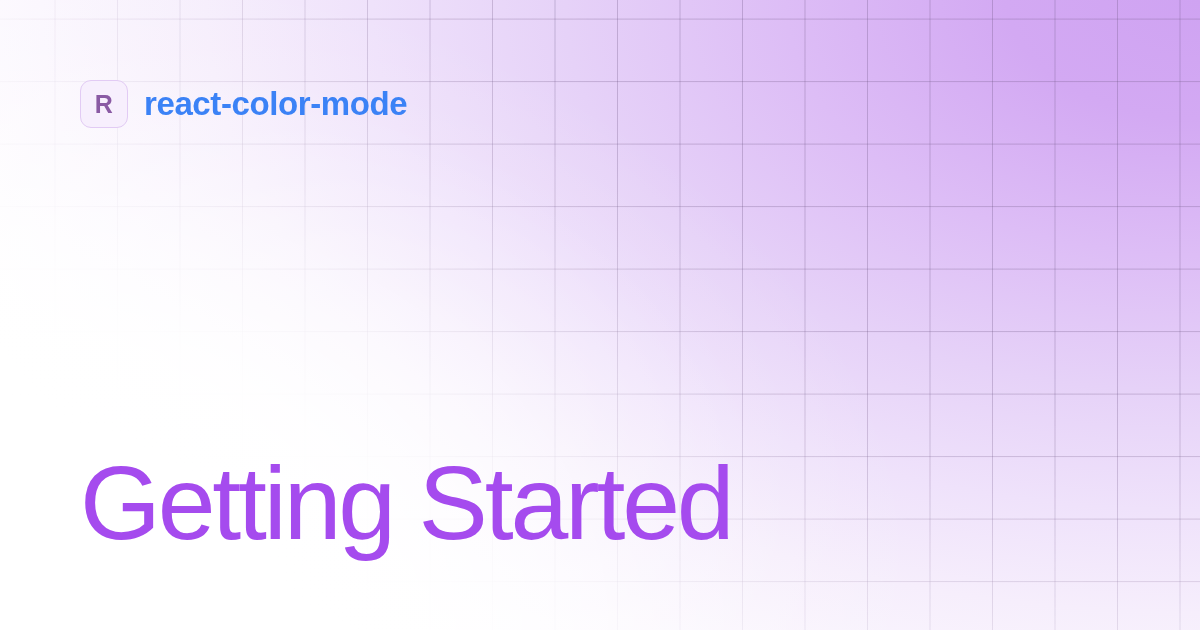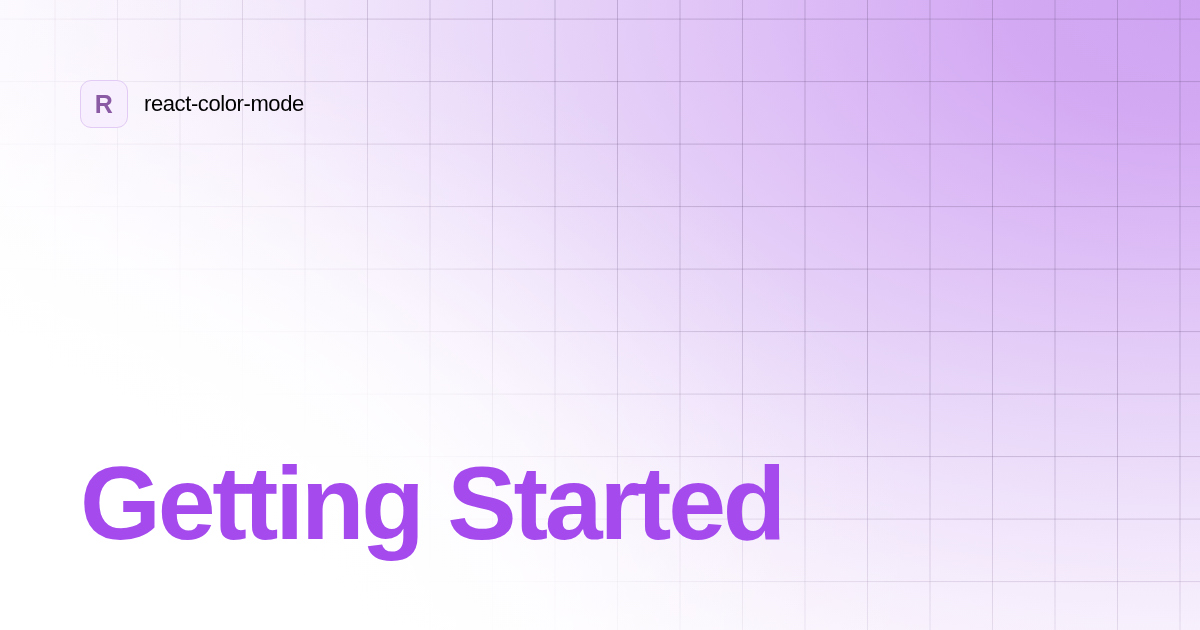--- a/index.html
+++ b/index.html
@@ -99,34 +99,34 @@
     justify-content: center;
     font-size: 25px;
     font-weight: 700;
     line-height: 1;
     color: #8a5aa4;
     letter-spacing: 0.2px;
     flex: none;
   }
 
   .brand-name {
-    font-size: 22px;
-    font-weight: 400;
-    color: #000000;
+    font-size: 33px;
+    font-weight: 700;
+    color: #3b82f6;
     letter-spacing: -0.4px;
     white-space: nowrap;
   }
 
   
   .page-title {
     position: absolute;
     left: 80px;
     top: 447px;
     font-size: 104px;
-    font-weight: 700;
+    font-weight: 400;
     line-height: 1.08;
     letter-spacing: -3.2px;
     color: #a54bee;
     white-space: nowrap;
   }
 </style>
 </head>
 <body>
 
 <div id="og-card">

